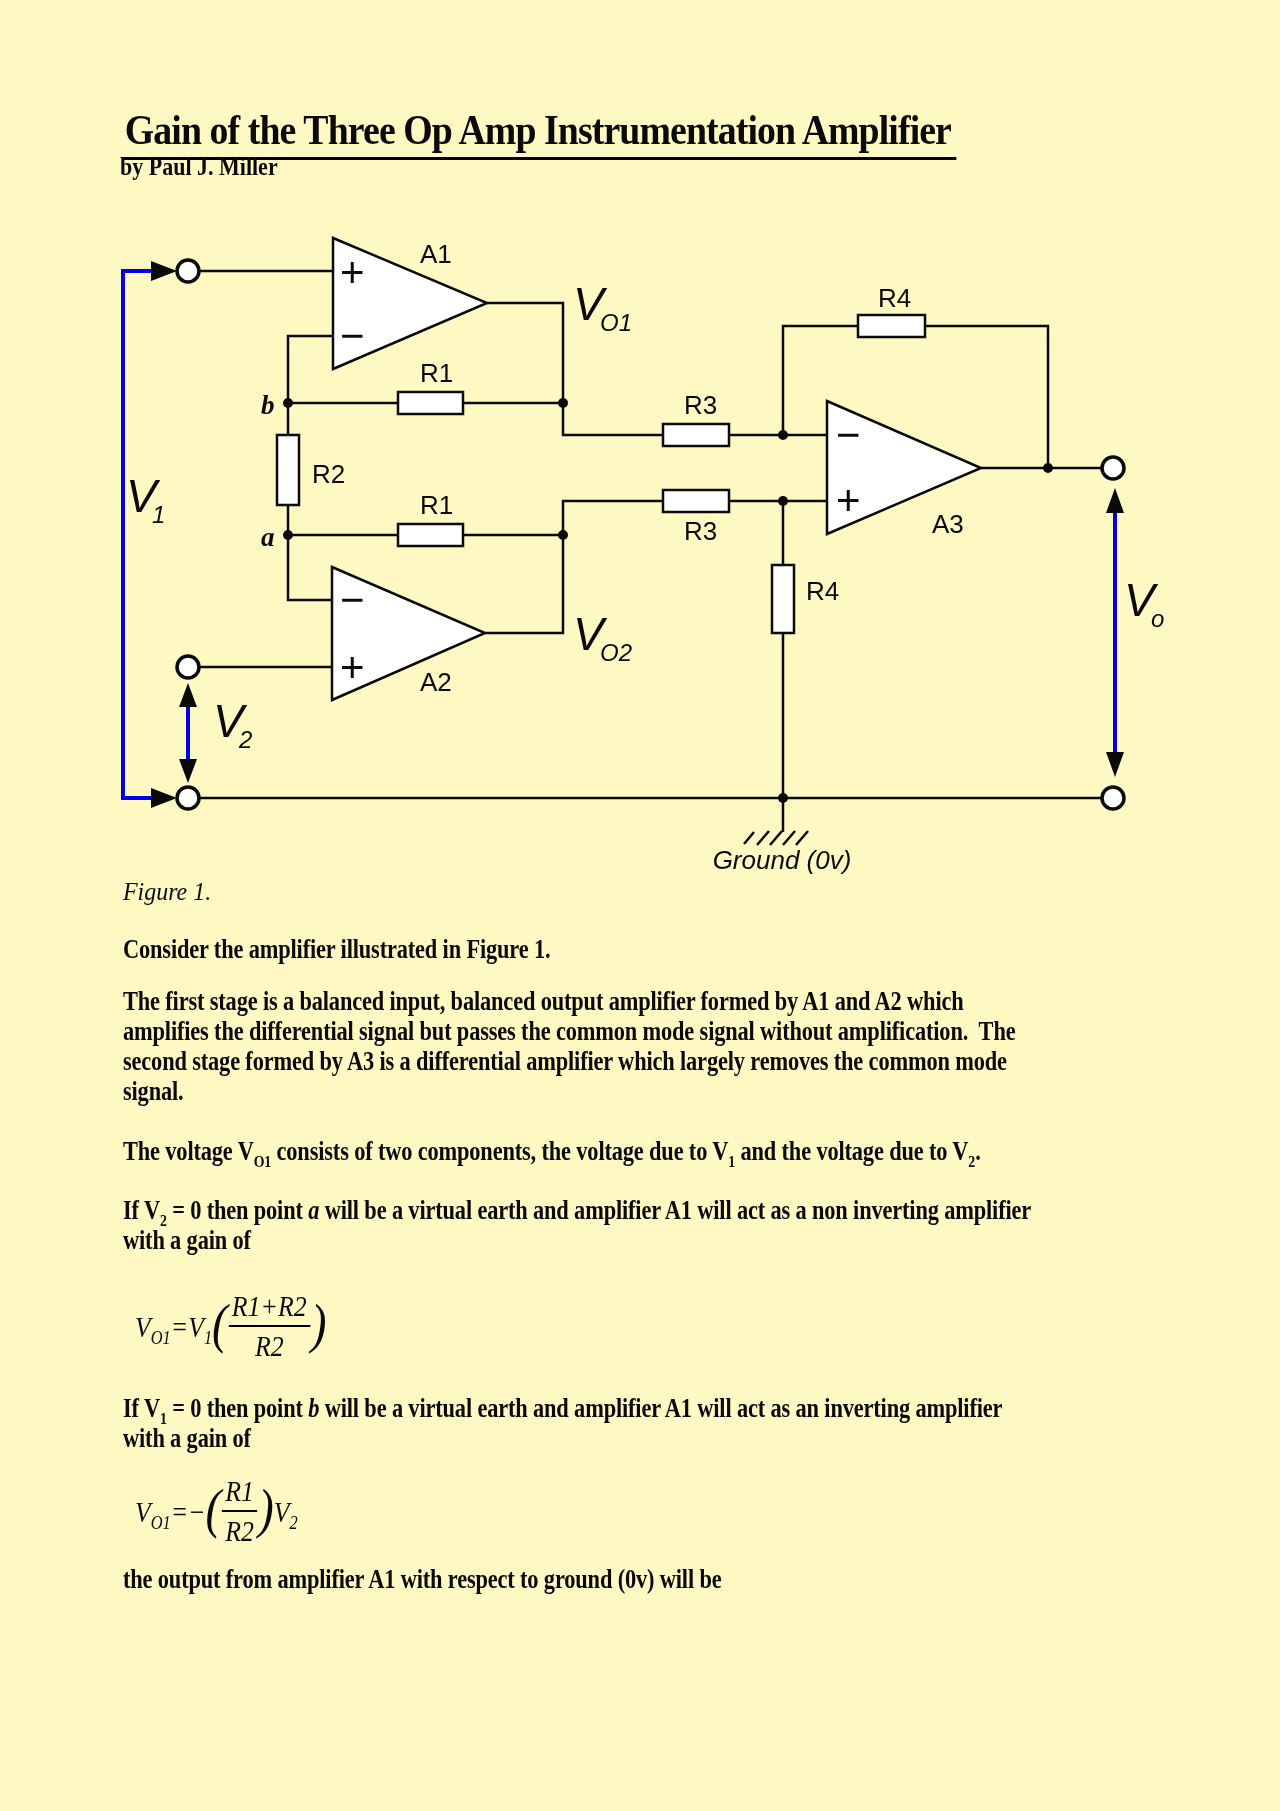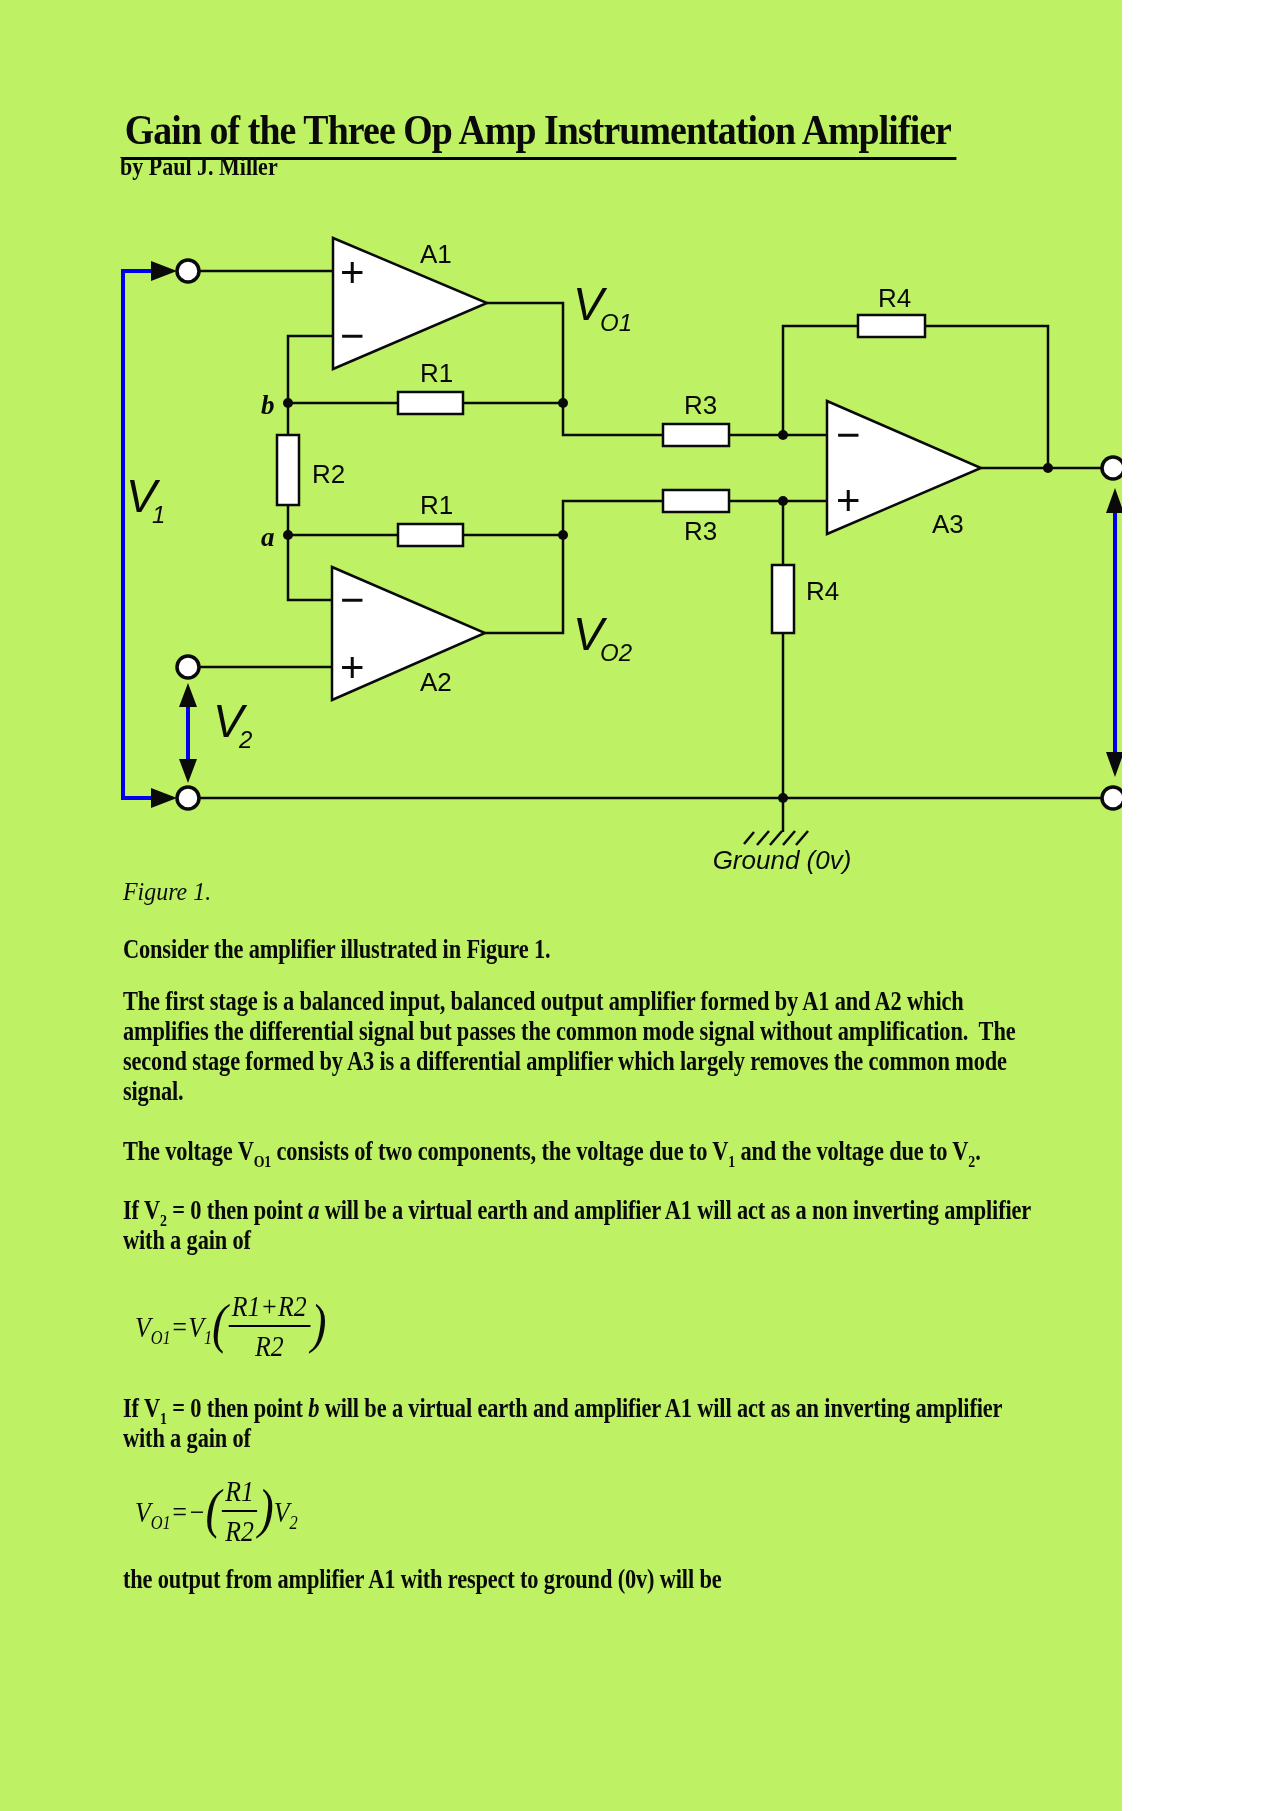--- a/index.html
+++ b/index.html
@@ -1,17 +1,17 @@
 <!DOCTYPE html>
 <html><head>
 <meta charset="utf-8">
 <style>
   html,body{margin:0;padding:0;background:#ffffff;}
-  #page{position:relative;width:1114px;height:1811px;background:#bef264;overflow:hidden;
-        font-family:"Liberation Serif",serif;color:#0a0a0a;padding-left:8px;}
+  #page{position:relative;width:1280px;height:1811px;background:#fef9c3;overflow:hidden;
+        font-family:"Liberation Serif",serif;color:#0a0a0a;}
   .abs{position:absolute;}
   
   .title{left:123px;top:106px;font-size:42px;font-weight:bold;letter-spacing:-1px;
          transform:scaleX(.90);transform-origin:left top;white-space:nowrap;}
   .title .ul{display:inline-block;border-bottom:3.5px solid #000;padding:0 6px 3px 2px;}
   .byline{left:120px;top:153px;font-size:25px;font-weight:bold;transform:scaleX(.88);
           transform-origin:left top;white-space:nowrap;}
   
   #fig{left:0;top:0;width:1280px;height:900px;}
   svg text{font-family:"Liberation Sans",sans-serif;fill:#0a0a0a;}

